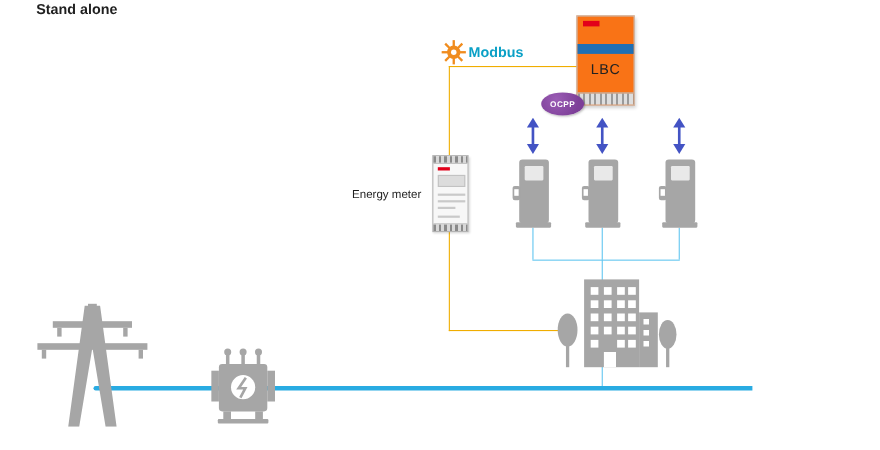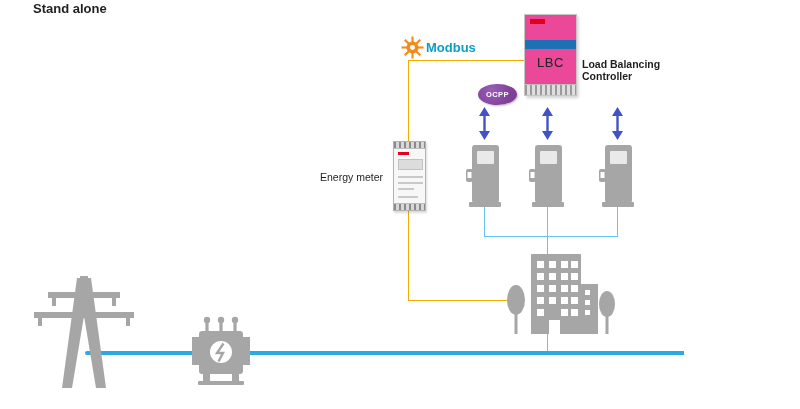--- a/index.html
+++ b/index.html
@@ -13,33 +13,33 @@
   .wire { position:absolute; }
   .wire.orange { background:var(--orange-line); }
   .wire.bluethin { background:var(--drop-line); }
   .wire.grid { background:var(--grid-line); border-radius:2px; }
 
   
   .modbus { left:401px; top:36px; display:flex; align-items:center; gap:2px; }
   .modbus-text { font-size:13px; font-weight:bold; color:var(--modbus-text); }
 
   
-  .lbc { left:524px; top:14px; width:53px; height:82px; background:#ec4899;
+  .lbc { left:524px; top:14px; width:53px; height:82px; background:#f97316;
          border:1px solid #c6c6c6; box-shadow:1.5px 2px 3px rgba(0,0,0,.18); }
   .lbc-brand { position:absolute; left:5px; top:4px; width:15px; height:5px; background:var(--brand-red); }
   .lbc-band  { position:absolute; left:0; top:25px; width:100%; height:9px; background:var(--lbc-band); }
   .lbc-text  { position:absolute; left:0; top:40px; width:100%; text-align:center;
                font-size:13px; color:#222; letter-spacing:.5px; }
   .lbc-term  { position:absolute; left:0; bottom:0; width:100%; height:11px; border-top:1px solid #bdbdbd;
                background:repeating-linear-gradient(90deg,#9a9a9a 0 2px,#dedede 2px 5px); }
 
   .lbc-caption { left:582px; top:58px; font-size:10.5px; font-weight:bold; color:#1f1f1f; }
 
   
-  .ocpp { left:478px; top:84px; width:39px; height:21px; border-radius:50%;
+  .ocpp { left:492px; top:84px; width:39px; height:21px; border-radius:50%;
           background:radial-gradient(circle at 35% 30%, #9a5cb4, var(--ocpp-purple) 70%);
           display:flex; align-items:center; justify-content:center;
           color:#fff; font-size:7.5px; font-weight:bold; letter-spacing:.4px;
           box-shadow:1px 1px 2px rgba(0,0,0,.25); }
 
   
   .meter { left:393px; top:141px; width:33px; height:70px; background:#f7f7f7;
            border:1px solid #b3b3b3; box-shadow:1px 1.5px 2px rgba(0,0,0,.15); }
   .m-term { position:absolute; left:0; width:100%; height:7px;
             background:repeating-linear-gradient(90deg,#8a8a8a 0 2px,#d8d8d8 2px 5px); }
@@ -206,21 +206,20 @@
     </svg>
     <span class="modbus-text">Modbus</span>
   </div>
 
   <div class="abs lbc">
     <div class="lbc-brand"></div>
     <div class="lbc-band"></div>
     <div class="lbc-text">LBC</div>
     <div class="lbc-term"></div>
   </div>
-  <div class="abs lbc-caption">Load Balancing Controller</div>
 
   <div class="abs ocpp">
     <span>OCPP</span>
   </div>
 
   <div class="abs meter">
     <div class="m-term top"></div>
     <div class="m-brand"></div>
     <div class="m-display"></div>
     <div class="m-line l1"></div>

